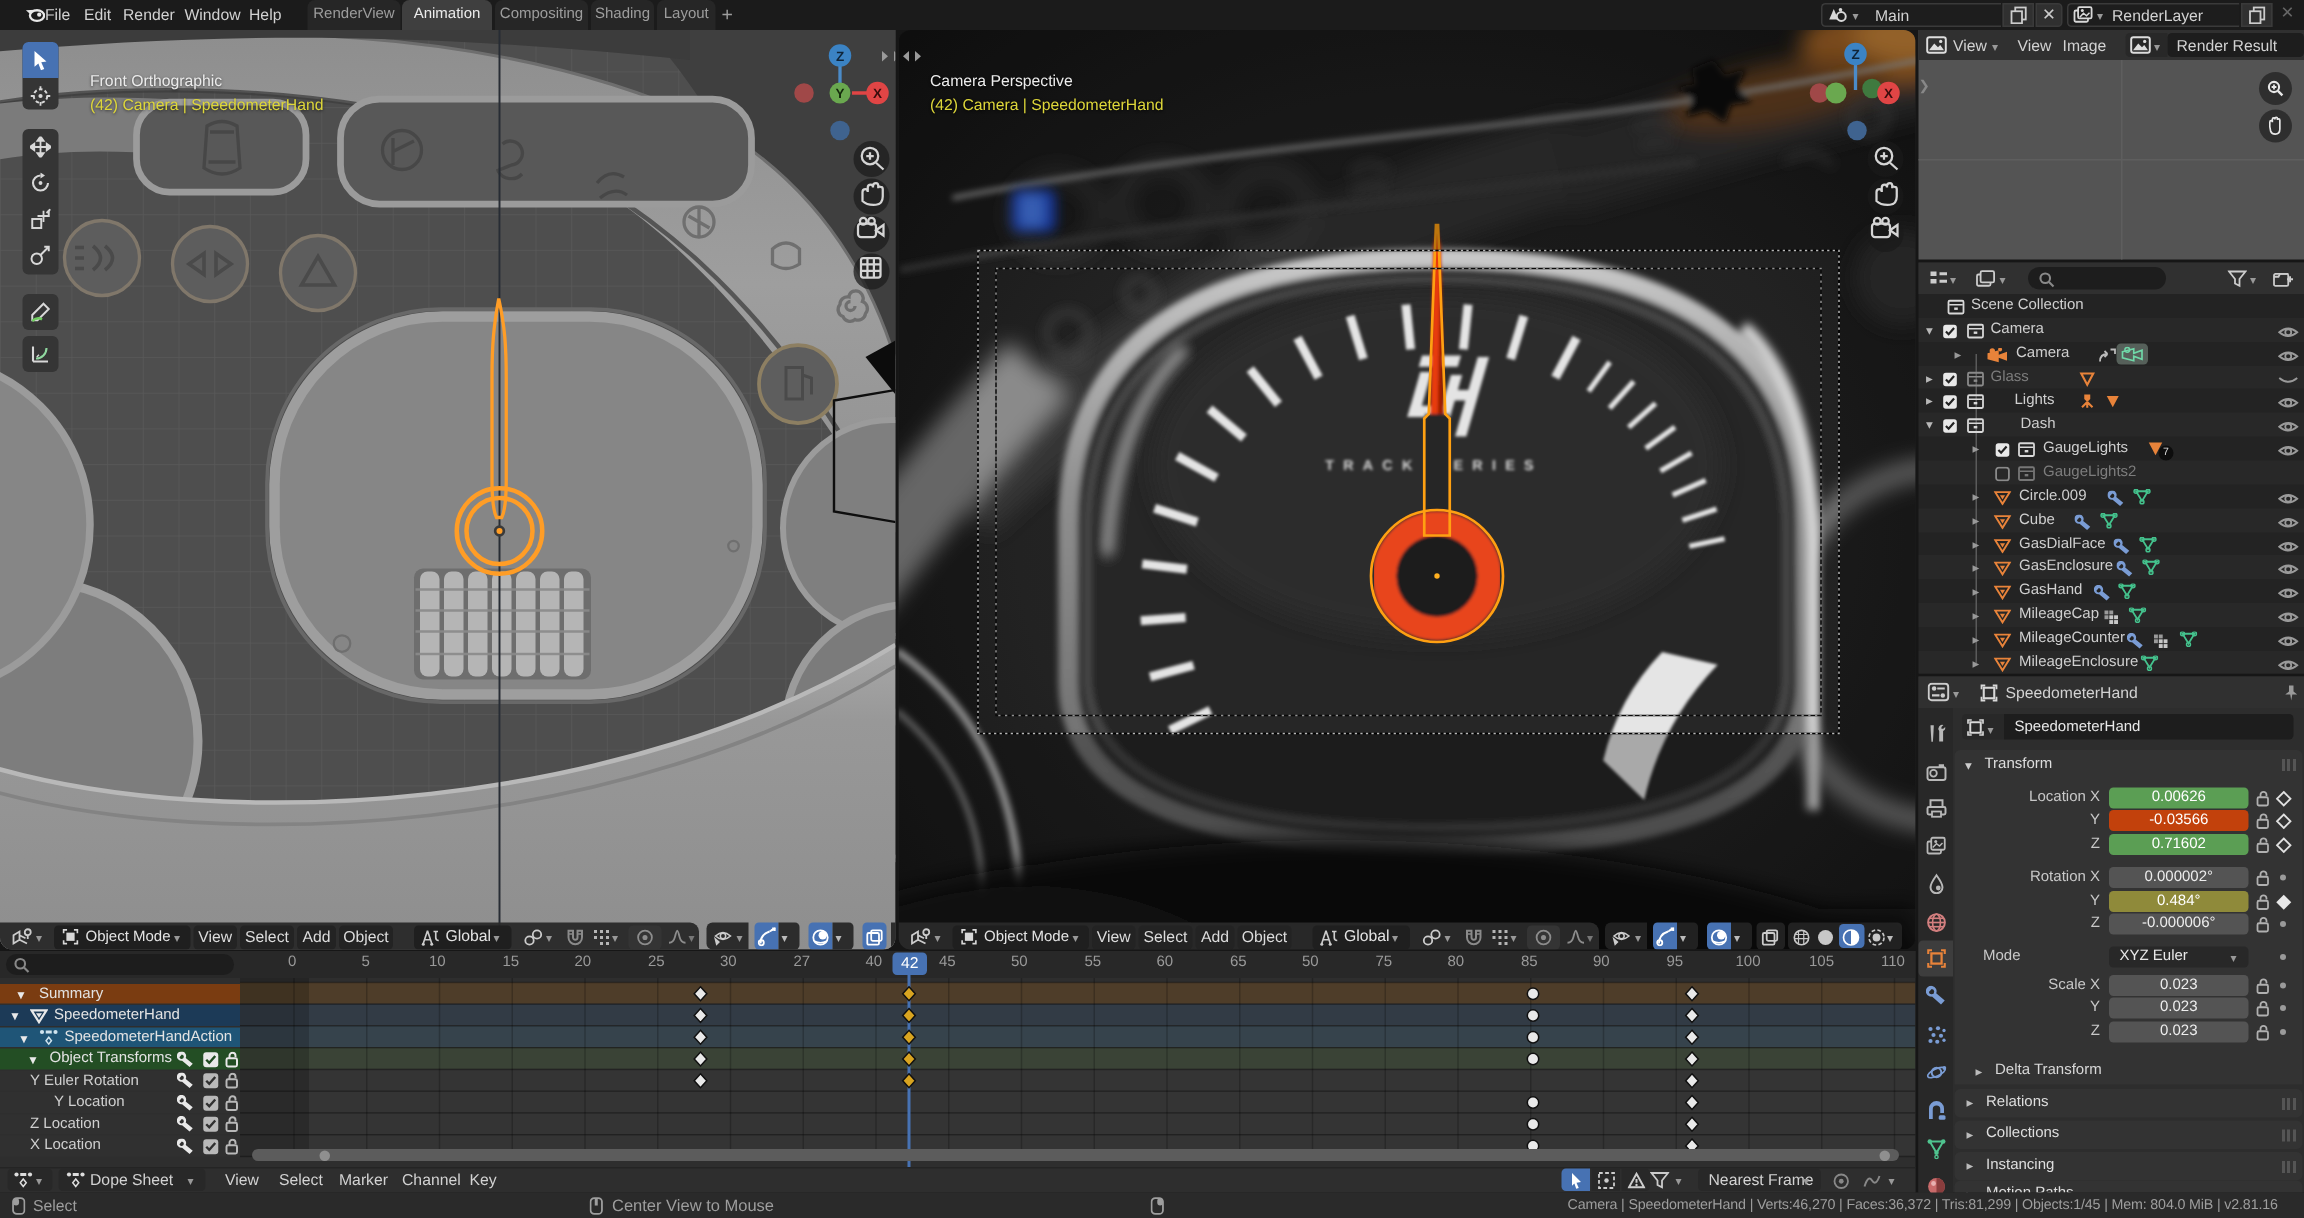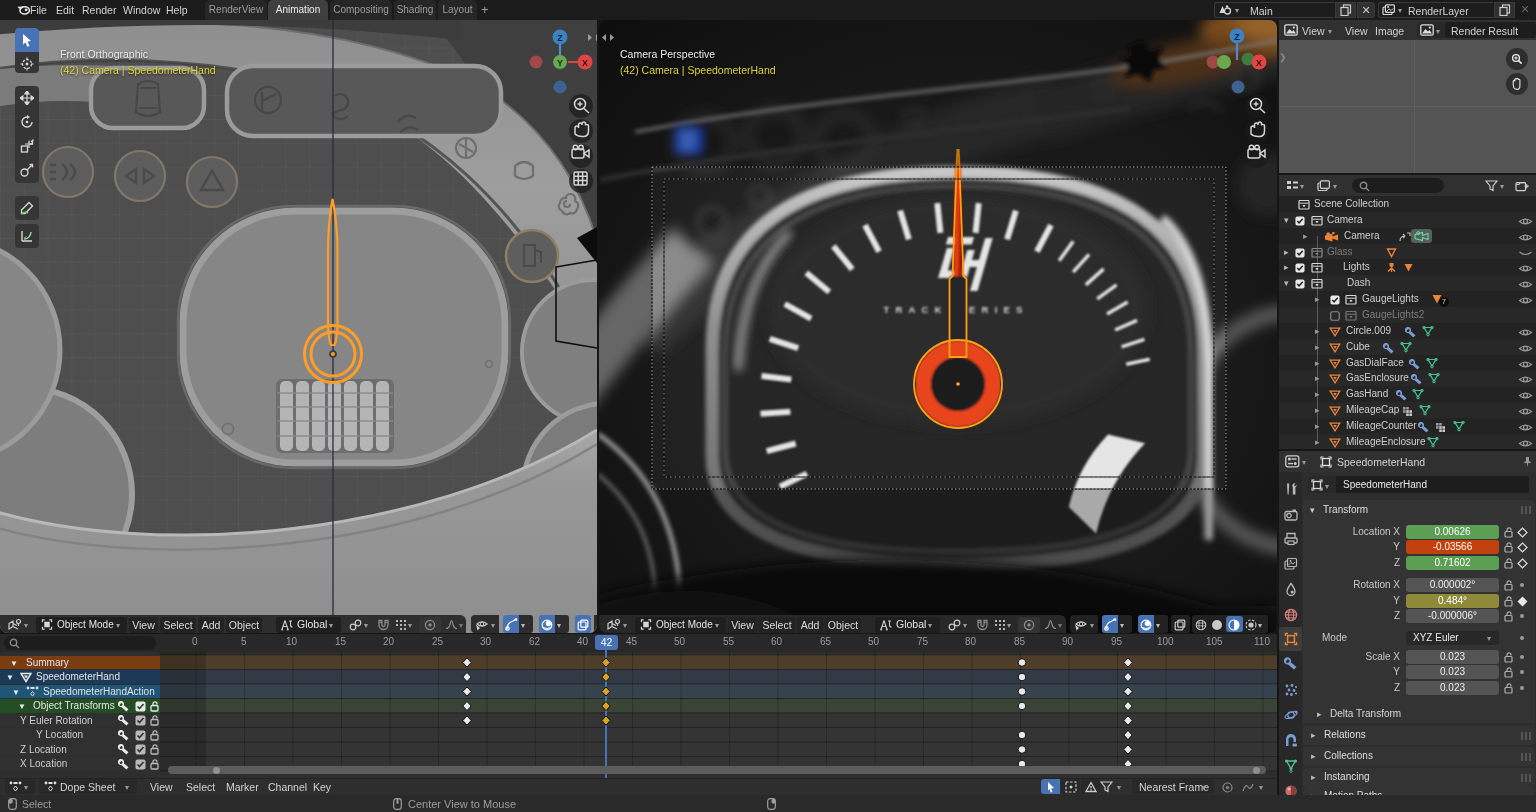--- a/index.html
+++ b/index.html
@@ -1330,21 +1330,21 @@
     </svg>
 
     <div class="abs" style="left:0;top:2px;width:1277px;height:14px;color:#9a9a9a;font-size:10px;">
       <span class="abs" style="left:192px;">0</span>
         <span class="abs" style="left:241px;">5</span>
       <span class="abs" style="left:286px;">10</span>
         <span class="abs" style="left:335px;">15</span>
       <span class="abs" style="left:383px;">20</span>
         <span class="abs" style="left:432px;">25</span>
       <span class="abs" style="left:480px;">30</span>
-        <span class="abs" style="left:529px;">62</span>
+        <span class="abs" style="left:529px;">27</span>
       <span class="abs" style="left:577px;">40</span>
         <span class="abs" style="left:626px;">45</span>
       <span class="abs" style="left:674px;">50</span>
         <span class="abs" style="left:723px;">55</span>
       <span class="abs" style="left:771px;">60</span>
         <span class="abs" style="left:820px;">65</span>
       <span class="abs" style="left:868px;">50</span>
         <span class="abs" style="left:917px;">75</span>
       <span class="abs" style="left:965px;">80</span>
         <span class="abs" style="left:1014px;">85</span>
@@ -1528,13 +1528,14 @@
     <div class="abs" style="left:22px;top:3px;font-size:10.5px;">Select</div>
     <svg class="abs" style="left:393px;top:3px;" width="9" height="12" viewBox="0 0 9 12">
       <rect x="0.7" y="0.7" width="7.6" height="10.6" rx="2.5" fill="none" stroke="#9e9e9e" stroke-width="1.2"></rect>
       <rect x="3.5" y="0.7" width="2" height="5" fill="#9e9e9e"></rect>
     </svg>
     <div class="abs" style="left:408px;top:3px;font-size:11px;">Center View to Mouse</div>
     <svg class="abs" style="left:767px;top:3px;" width="9" height="12" viewBox="0 0 9 12">
       <rect x="0.7" y="0.7" width="7.6" height="10.6" rx="2.5" fill="none" stroke="#9e9e9e" stroke-width="1.2"></rect>
       <rect x="4.5" y="0.7" width="3.8" height="5" rx="2" fill="#9e9e9e"></rect>
     </svg>
+    <div class="abs" style="left:1045px;top:3px;font-size:9.5px;letter-spacing:-0.1px;">Camera | SpeedometerHand | Verts:46,270 | Faces:36,372 | Tris:81,299 | Objects:1/45 | Mem: 804.0 MiB | v2.81.16</div>
   </div>
 
 </body></html>

